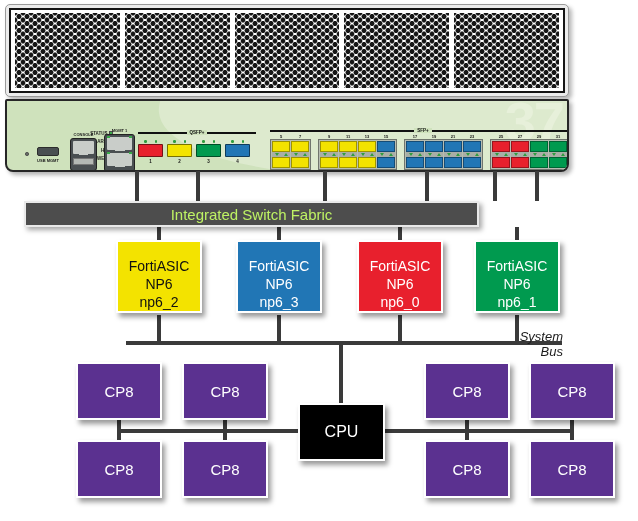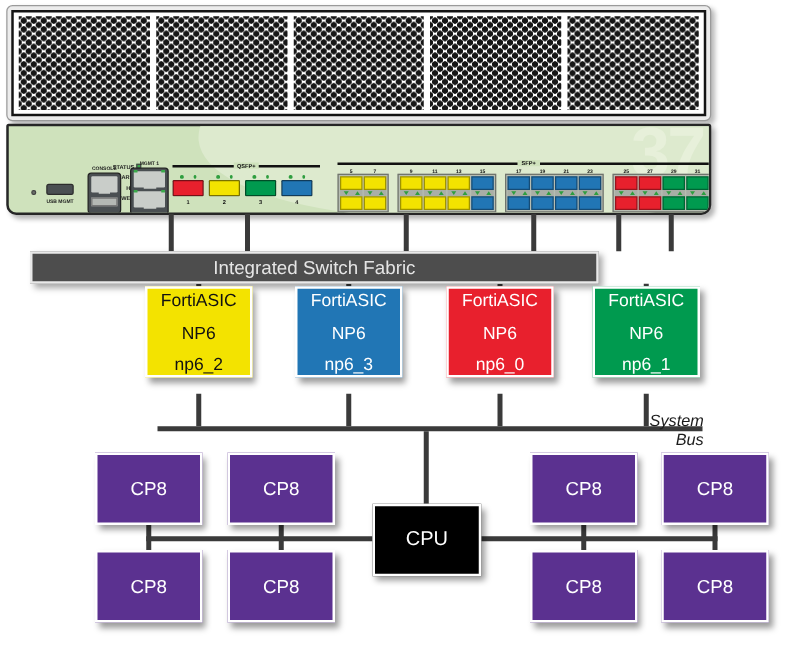--- a/index.html
+++ b/index.html
@@ -102,27 +102,27 @@
   .tri-u { width:0; height:0; border-left:2px solid transparent; border-right:2px solid transparent; border-bottom:3px solid #2f9e3f; }
   .tri-d { width:0; height:0; border-left:2px solid transparent; border-right:2px solid transparent; border-top:3px solid #2f9e3f; }
 
   
   .vline { position:absolute; width:4px; background:#3a3a3a; z-index:0; }
   .hline { position:absolute; height:4px; background:#3a3a3a; z-index:0; }
 
   .fabric {
     position:absolute; left:24px; top:201px; width:455px; height:26px;
     background:#4d4d4d; border:2px solid #e9e9e9; box-shadow:3px 3px 5px rgba(0,0,0,.35);
-    color:#e5e5e5; font-size:15px; display:flex; align-items:center; justify-content:center; z-index:1;
+    color:#bef264; font-size:15px; display:flex; align-items:center; justify-content:center; z-index:1;
   }
 
   .np6 {
-    position:absolute; top:229px; width:86px; height:73px;
+    position:absolute; top:240px; width:86px; height:73px;
     border:2.5px solid #fff; box-shadow:3px 4px 5px rgba(0,0,0,.4);
-    display:flex; flex-direction:column; align-items:center; justify-content:space-between;
+    display:flex; flex-direction:column; align-items:center; justify-content:flex-end;
     font-size:14px; line-height:18px; text-align:center; z-index:1;
   }
   .np6-1 { left:116px; } .np6-2 { left:236px; } .np6-3 { left:357px; } .np6-4 { left:474px; }
 
   .sysbus-label {
     position:absolute; left:505px; top:329px; width:58px; text-align:right;
     font-size:13px; font-style:italic; color:#1c1c1c; z-index:1;
   }
 
   .cpu {

